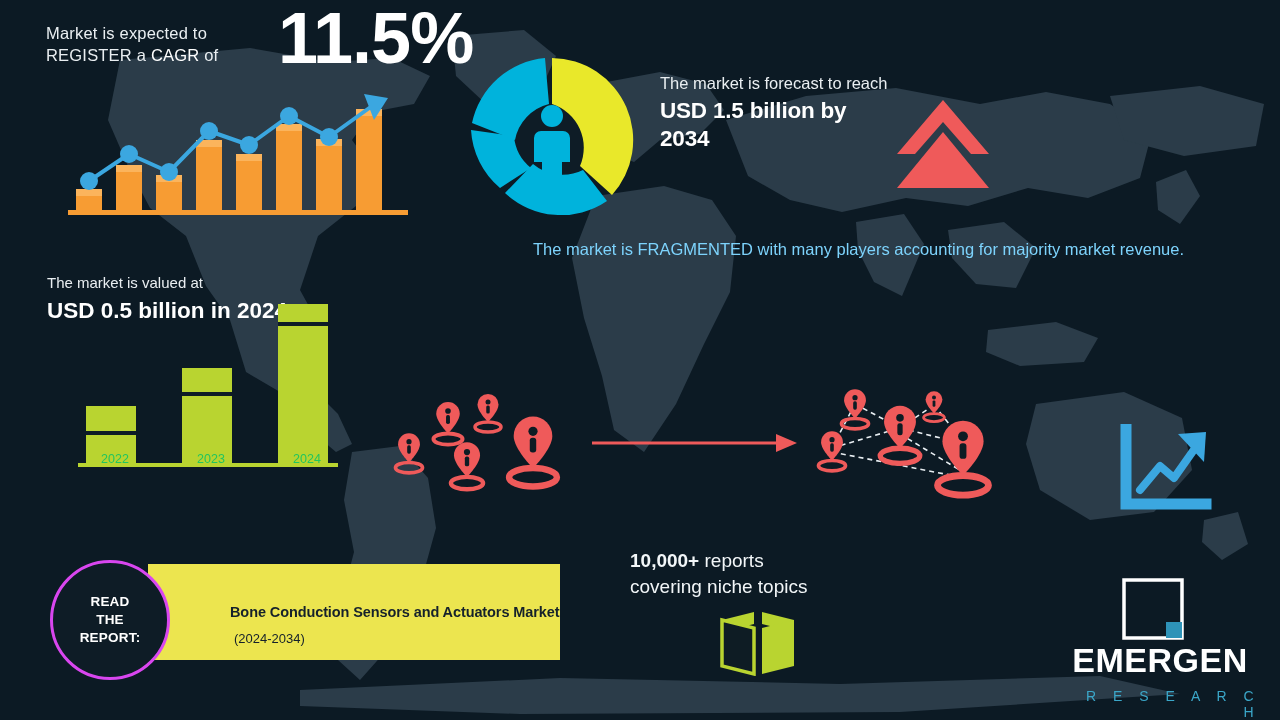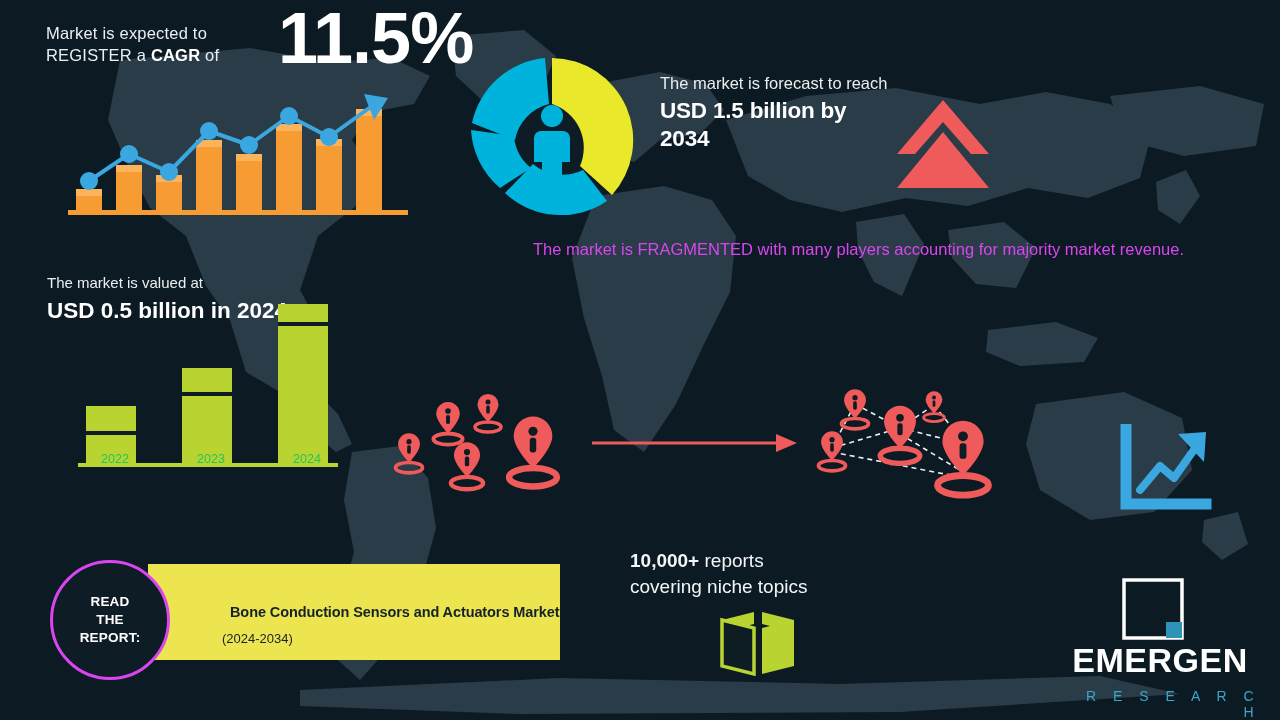--- a/index.html
+++ b/index.html
@@ -20,21 +20,21 @@
 
   
   #cagr-block { left: 46px; top: 18px; width: 600px; }
   #cagr-label {
     position: absolute; left: 0; top: 4px;
     width: 230px;
     color: #e9eef1;
     font-size: 16.5px; line-height: 22px;
     letter-spacing: .2px;
   }
-  #cagr-label b { font-weight: bold; color: #ffffff; }
+  #cagr-label b { font-weight: normal; color: #ffffff; }
   #cagr-value {
     position: absolute; left: 232px; top: -16px;
     color: #ffffff;
     font-size: 72px; font-weight: bold;
     letter-spacing: -1px;
     line-height: 1;
   }
 
   
   #orange-chart { left: 68px; top: 92px; width: 340px; height: 126px; }
@@ -49,21 +49,21 @@
   }
   #forecast-value {
     color: #ffffff; font-size: 22.5px; font-weight: bold;
     line-height: 28px; margin-top: 3px; letter-spacing: -.2px;
   }
   #chevrons { left: 893px; top: 96px; width: 100px; height: 96px; }
 
   
   #fragmented-note {
     left: 533px; top: 237px; width: 700px;
-    color: #d946ef; font-size: 16.5px; line-height: 24px;
+    color: #7dd3fc; font-size: 16.5px; line-height: 24px;
   }
 
   
   #value-block { left: 47px; top: 272px; width: 250px; }
   #value-label { color: #e9eef1; font-size: 15px; line-height: 22px; }
   #value-amount {
     color: #ffffff; font-size: 22.5px; font-weight: bold;
     line-height: 28px; margin-top: 3px;
   }
 
@@ -99,21 +99,21 @@
   #cta-circle-label {
     color: #ffffff; font-size: 13.5px; font-weight: bold;
     line-height: 18px; text-align: center; letter-spacing: .2px;
   }
   #cta-title {
     position: absolute; left: 180px; top: 44px;
     color: #15212b; font-size: 14.5px; font-weight: bold;
     letter-spacing: -.1px;
   }
   #cta-sub {
-    position: absolute; left: 172px; top: 71px;
+    position: absolute; left: 184px; top: 71px;
     color: #15212b; font-size: 13px;
   }
 
   
   #reports-block { left: 630px; top: 548px; width: 300px; }
   #reports-text {
     color: #f2f6f8; font-size: 19px; line-height: 26px;
   }
   #reports-text b { font-weight: bold; }
   #book-icon { left: 718px; top: 608px; width: 80px; height: 68px; }

